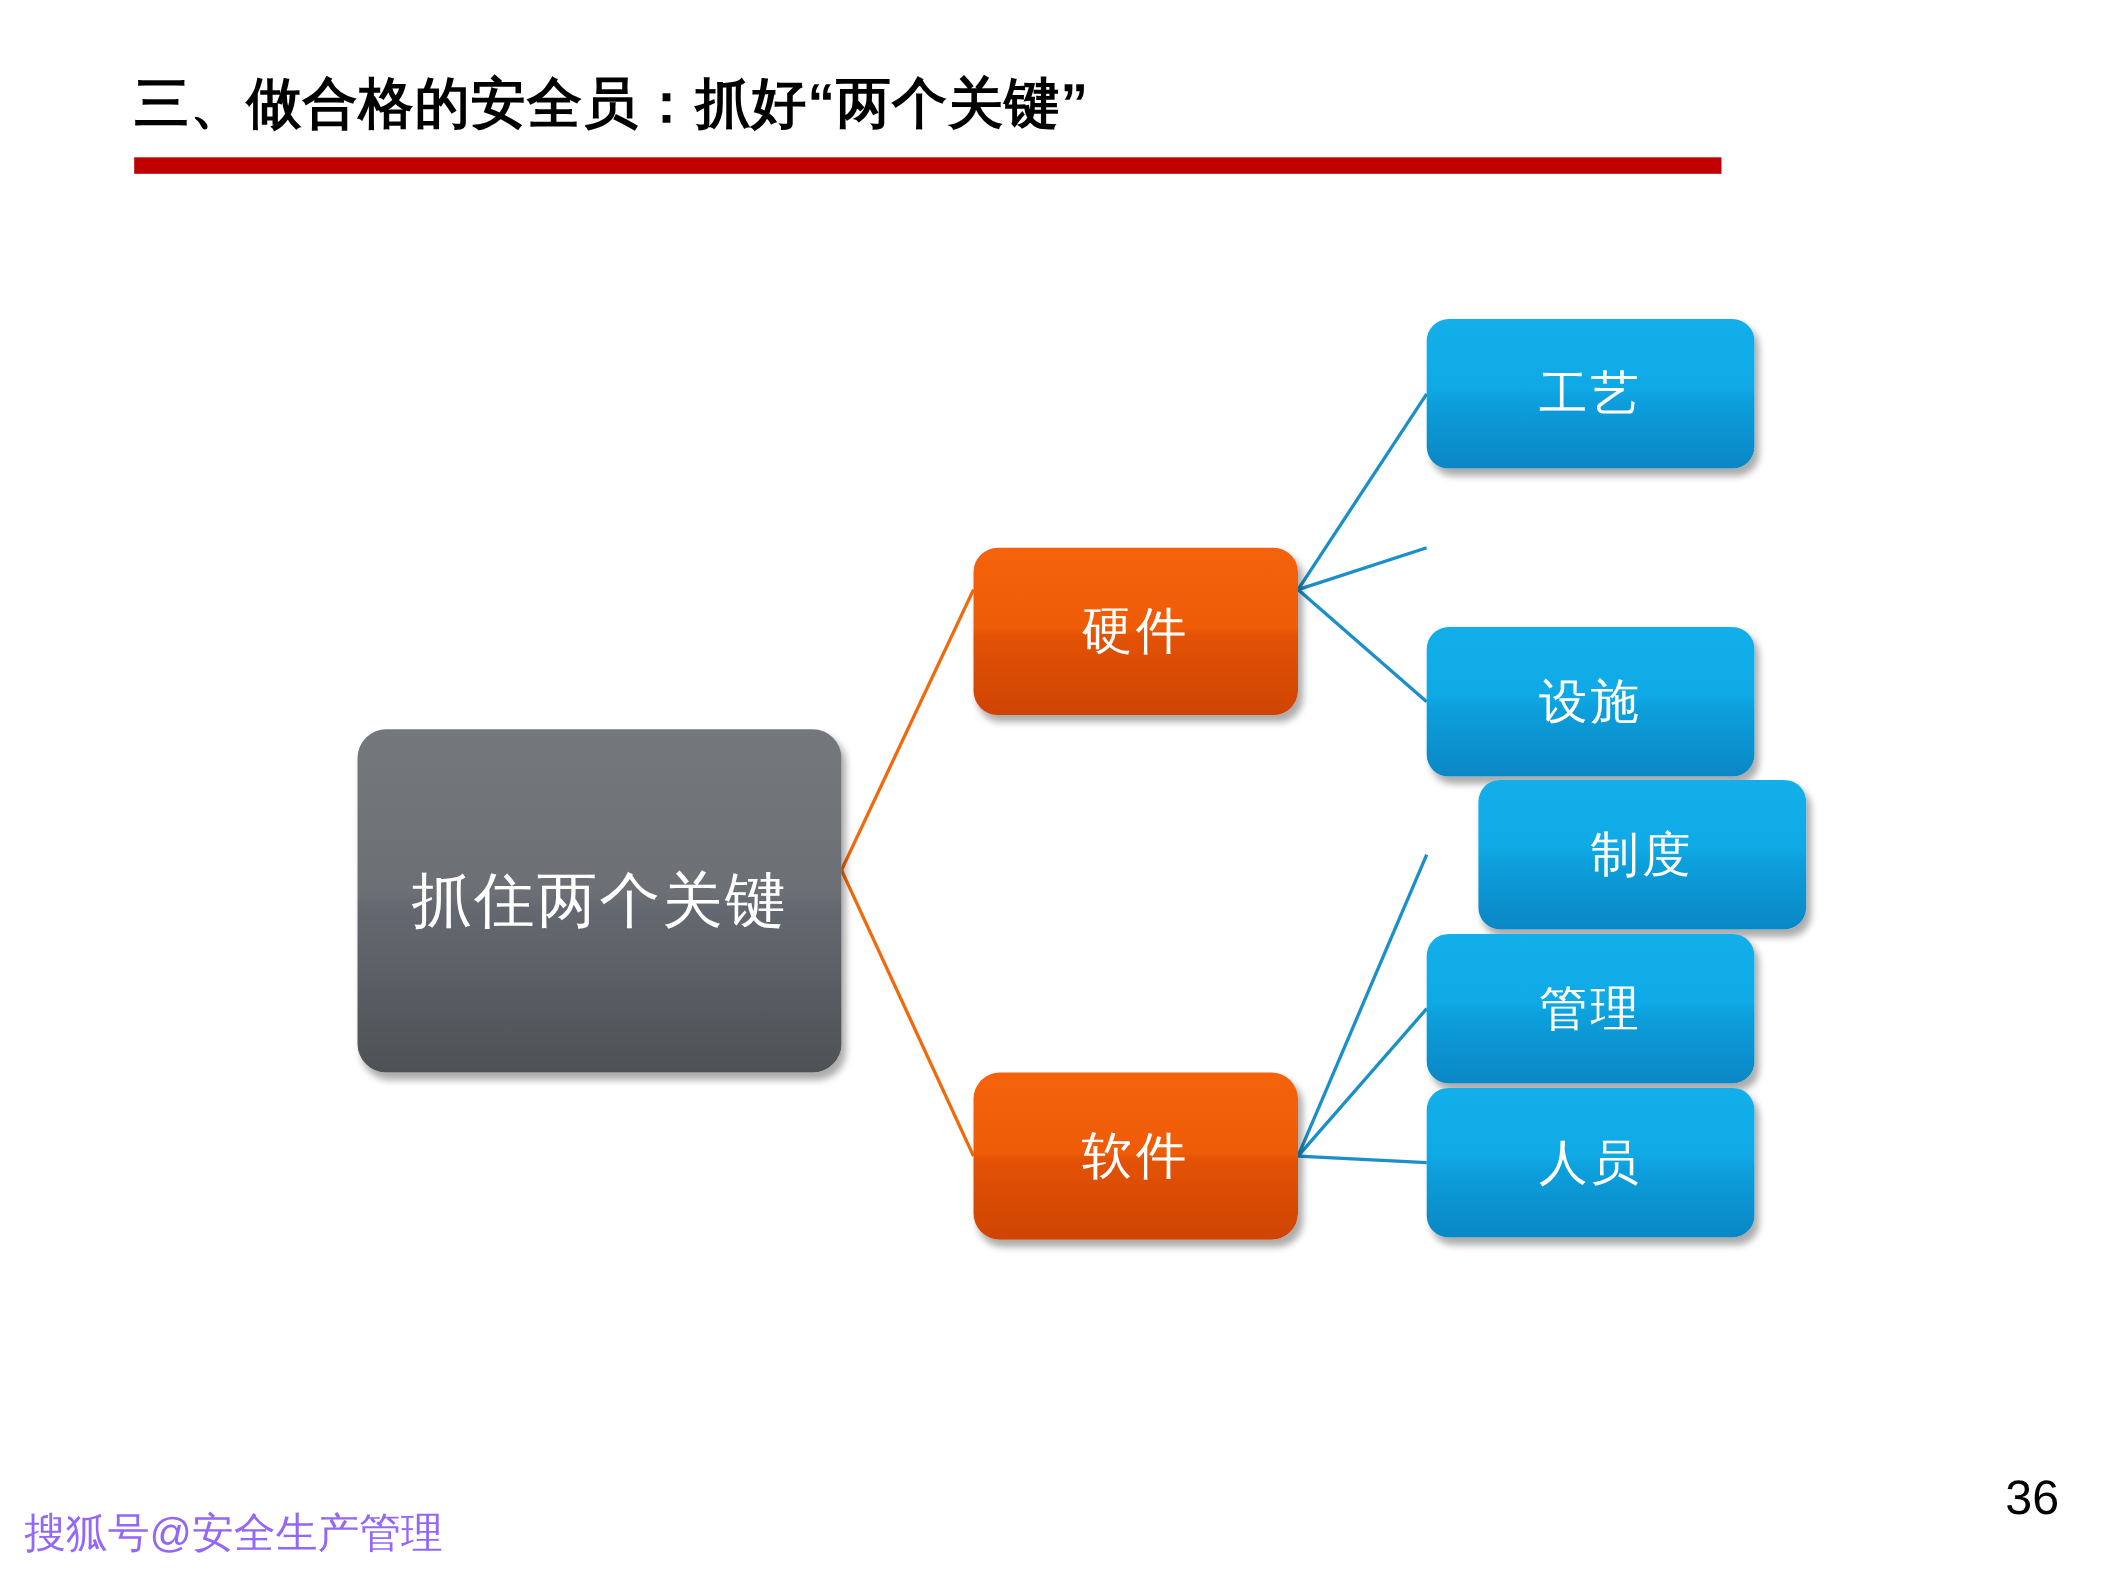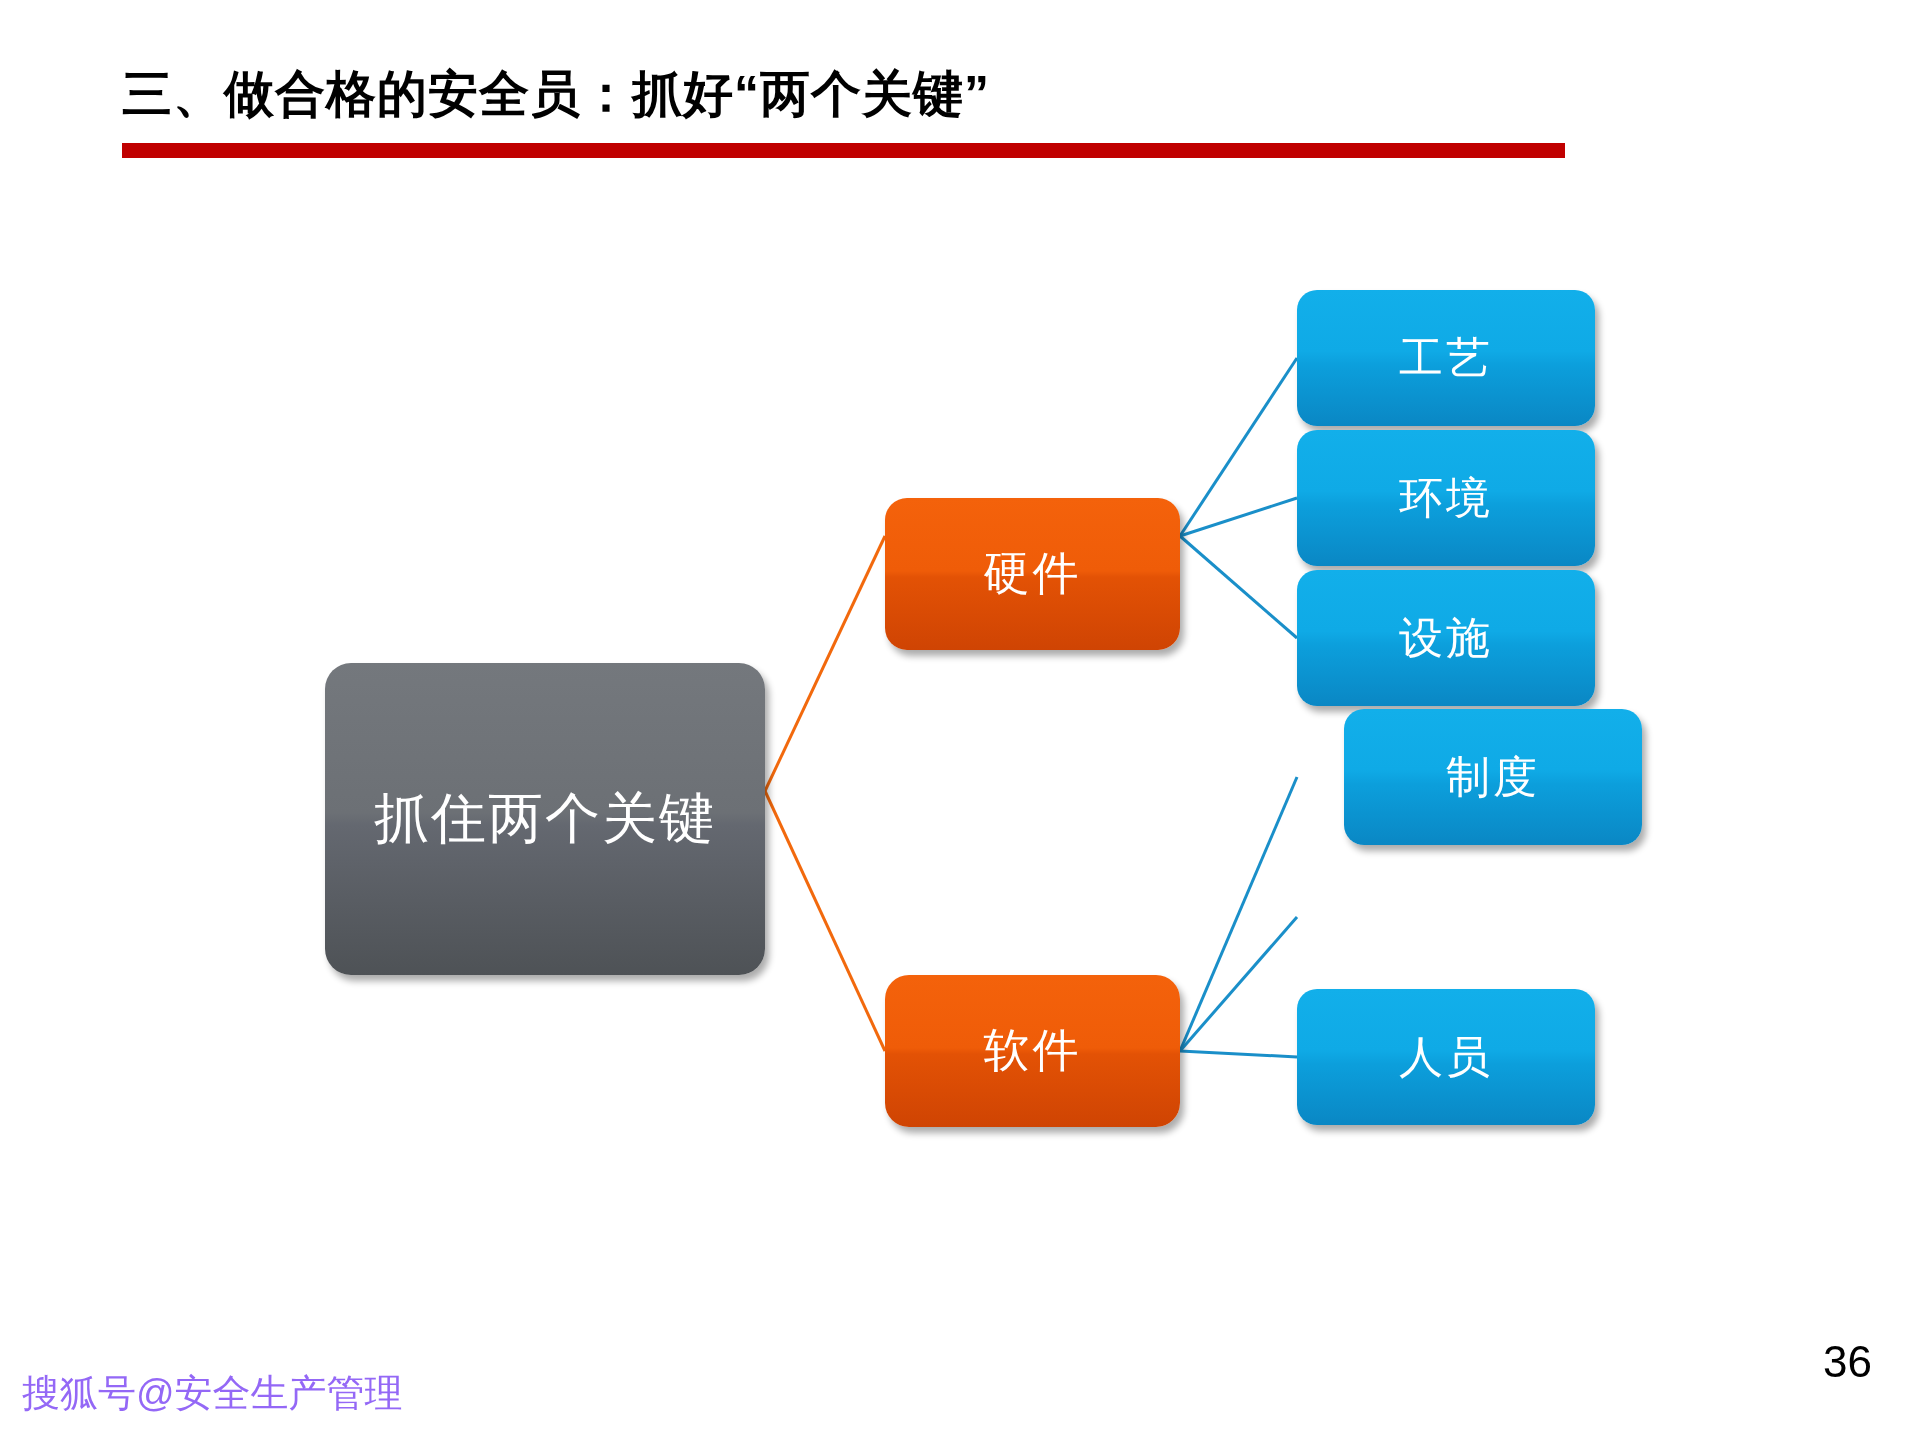--- a/index.html
+++ b/index.html
@@ -178,30 +178,30 @@
       <span class="node-label">硬件</span>
     </div>
 
     <div id="node-branch-software" class="node node-branch">
       <span class="node-label">软件</span>
     </div>
 
     <div class="node node-leaf leaf-0">
       <span class="node-label">工艺</span>
     </div>
-    <div class="node node-leaf leaf-1">
-      <span class="node-label">环境</span>
-    </div>
     <div class="node node-leaf leaf-2">
       <span class="node-label">设施</span>
     </div>
 
     <div class="node node-leaf leaf-3">
       <span class="node-label">制度</span>
     </div>
+    <div class="node node-leaf leaf-4">
+      <span class="node-label">管理</span>
+    </div>
     <div class="node node-leaf leaf-5">
       <span class="node-label">人员</span>
     </div>
 
   </div>
 
   <div id="watermark">搜狐号@安全生产管理</div>
   <div id="page-number">36</div>
 
 </div>

